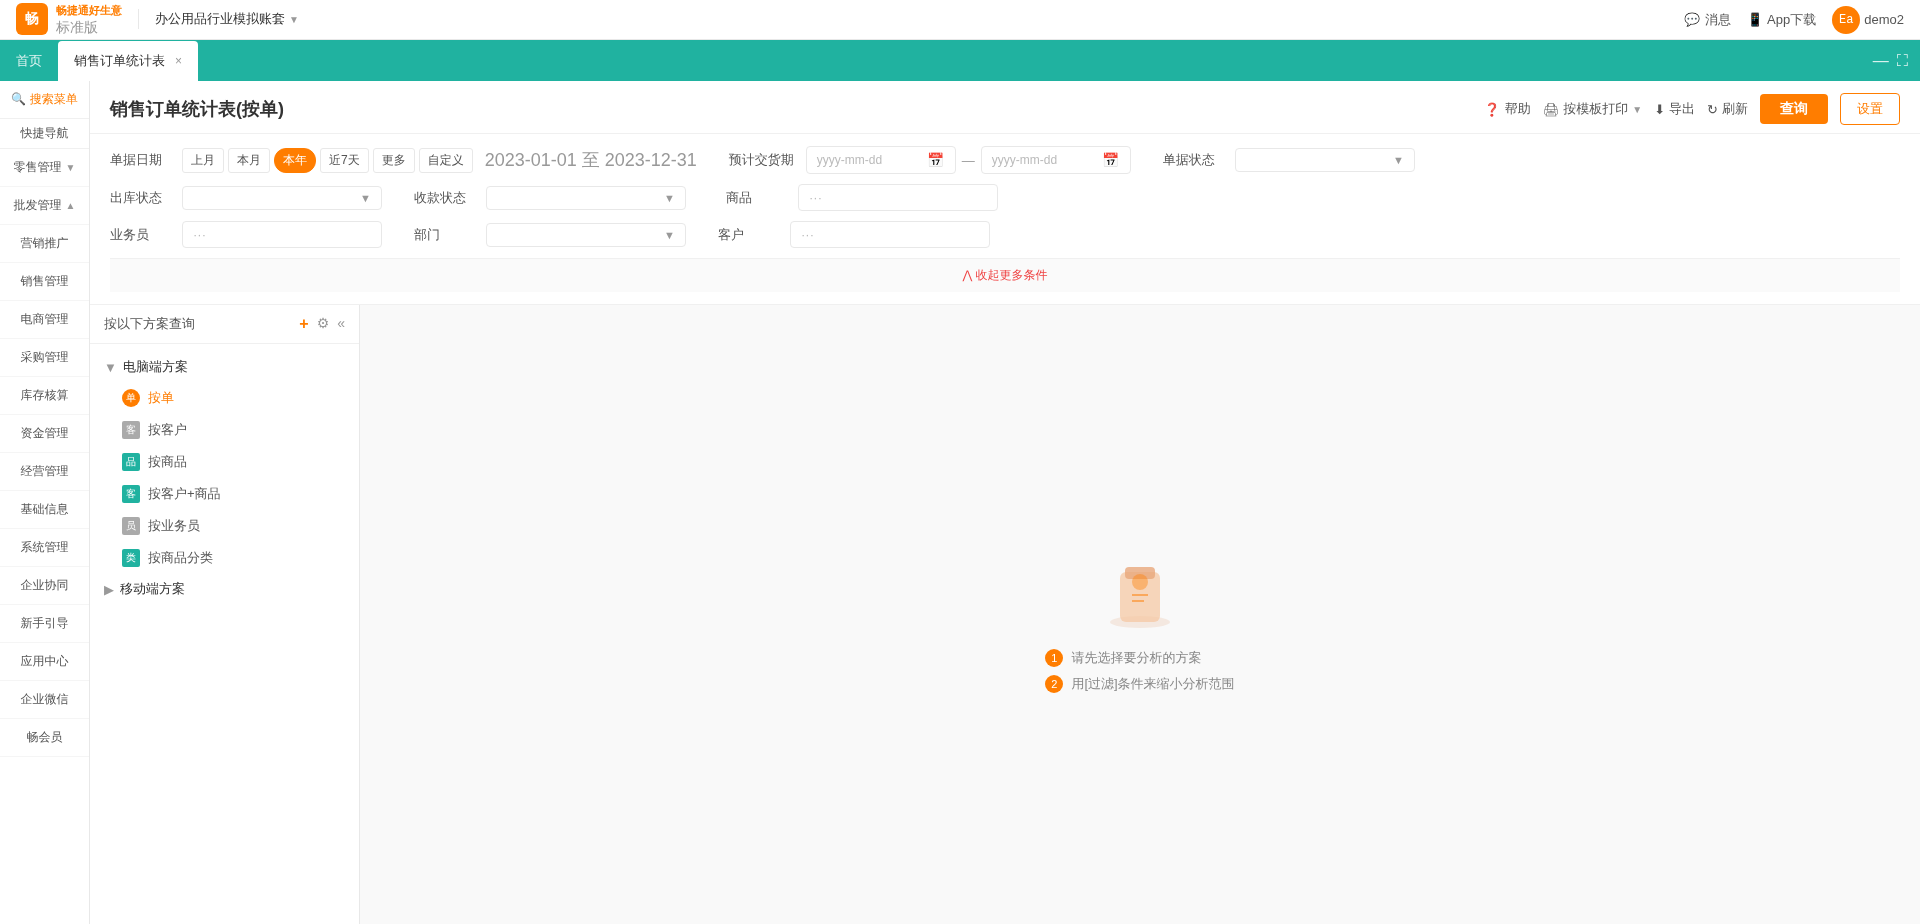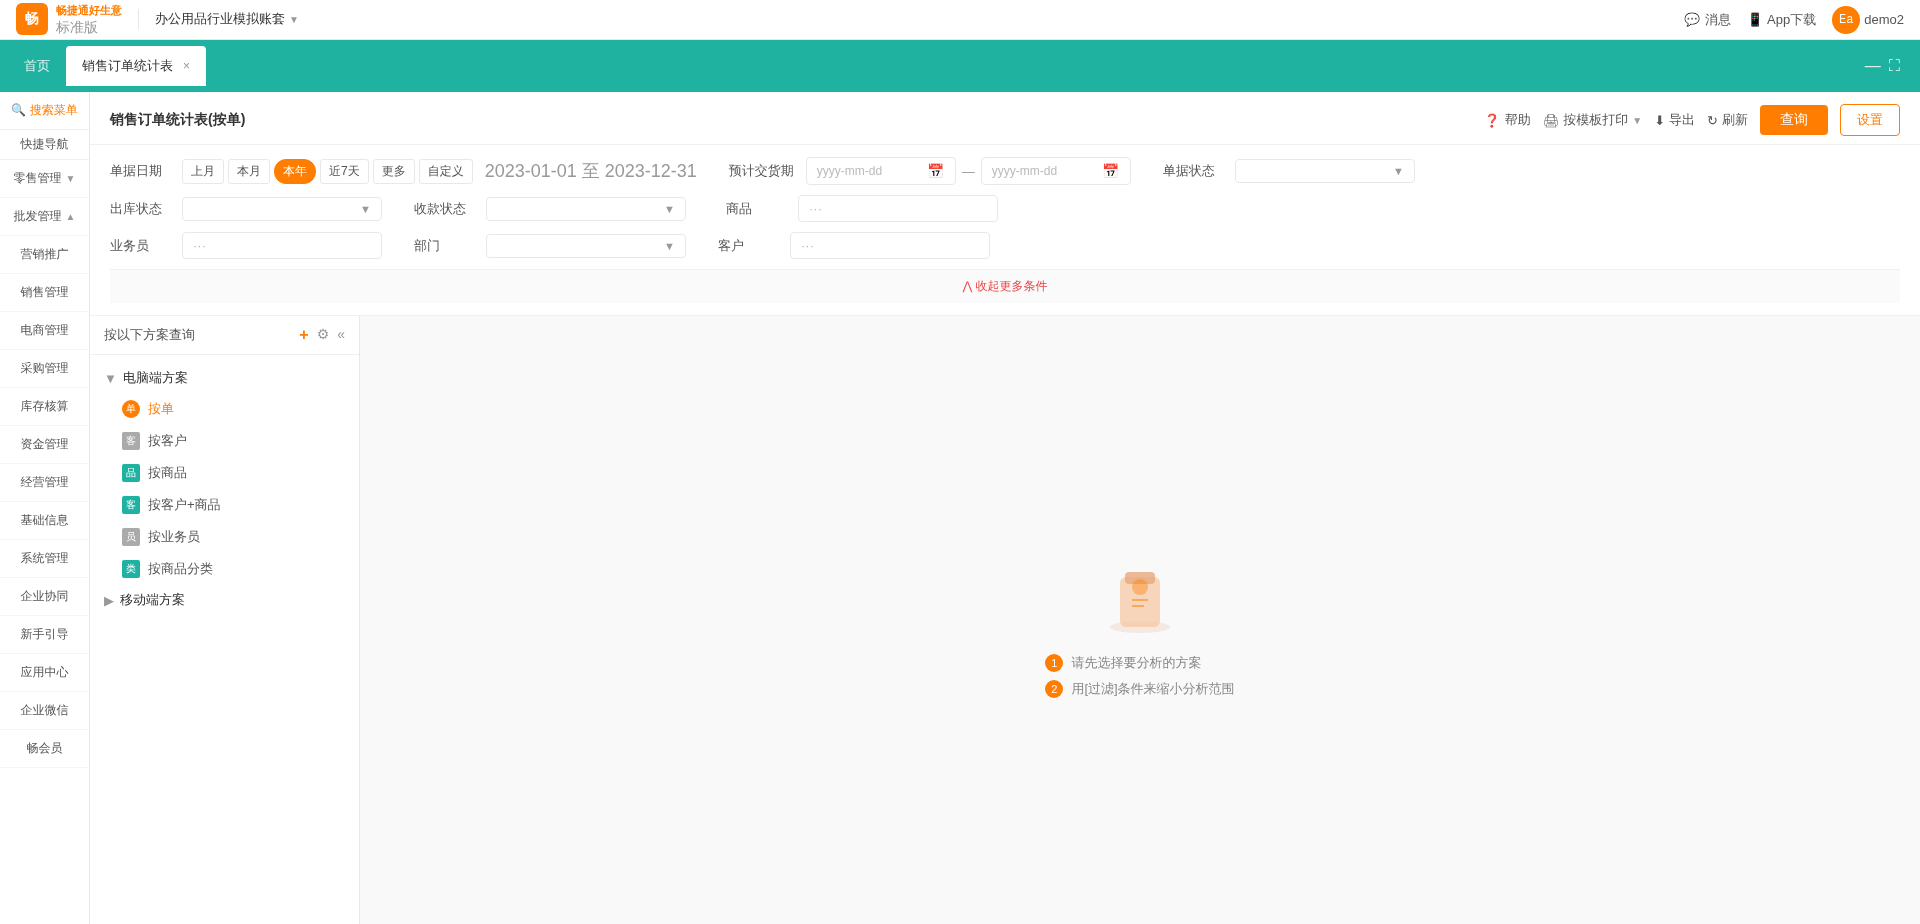--- a/index.html
+++ b/index.html
@@ -9,21 +9,21 @@
     .top-bar { height: 40px; background: #fff; display: flex; align-items: center; padding: 0 16px; border-bottom: 1px solid #e8e8e8; justify-content: space-between; flex-shrink: 0; }
     .top-bar-left { display: flex; align-items: center; gap: 8px; }
     .top-bar-logo { width: 32px; height: 32px; background: #ff7d00; border-radius: 6px; display: flex; align-items: center; justify-content: center; color: #fff; font-size: 14px; font-weight: bold; }
     .top-bar-selector { display: flex; align-items: center; gap: 4px; color: #333; font-size: 13px; cursor: pointer; }
     .top-bar-selector .arrow { color: #999; font-size: 10px; }
     .top-bar-right { display: flex; align-items: center; gap: 16px; font-size: 13px; color: #555; }
     .top-bar-right .item { display: flex; align-items: center; gap: 4px; cursor: pointer; }
     .avatar { width: 28px; height: 28px; border-radius: 50%; background: #ff7d00; display: flex; align-items: center; justify-content: center; color: #fff; font-size: 12px; font-family: Liberation Mono, monospace; }
 
     
-    .tab-bar { height: 52px; background: #20b2a0; display: flex; align-items: center; padding: 0 8px; flex-shrink: 0; }
+    .tab-bar { height: 41px; background: #20b2a0; display: flex; align-items: center; padding: 0 0; flex-shrink: 0; }
     .tab-item { height: 40px; display: flex; align-items: center; padding: 0 16px; cursor: pointer; color: rgba(255,255,255,0.85); font-size: 13px; gap: 6px; }
     .tab-item.home { background: transparent; }
     .tab-item.active { background: #fff; color: #333; border-radius: 4px 4px 0 0; }
     .tab-close { font-size: 12px; color: #999; cursor: pointer; margin-left: 4px; }
     .tab-bar-actions { margin-left: auto; display: flex; align-items: center; gap: 8px; padding-right: 12px; }
     .tab-bar-actions span { color: rgba(255,255,255,0.85); font-size: 16px; cursor: pointer; }
 
     
     .main-layout { display: flex; flex: 1; overflow: hidden; }
 
@@ -33,24 +33,24 @@
     .sidebar-nav { padding: 6px 0; border-bottom: 1px solid #f0f0f0; text-align: center; font-size: 12px; color: #555; cursor: pointer; }
     .sidebar-item { padding: 10px 4px; text-align: center; font-size: 12px; color: #555; cursor: pointer; display: flex; flex-direction: column; align-items: center; gap: 4px; border-bottom: 1px solid #f5f5f5; }
     .sidebar-item.has-arrow { flex-direction: row; justify-content: center; align-items: center; }
     .sidebar-item .arrow-icon { font-size: 10px; color: #999; }
 
     
     .content-area { flex: 1; overflow: hidden; display: flex; flex-direction: column; }
 
     
     .page-header { padding: 12px 20px 8px; display: flex; align-items: center; justify-content: space-between; background: #fff; border-bottom: 1px solid #f0f0f0; flex-shrink: 0; }
-    .page-title { font-size: 14px; font-weight: 600; color: #333; }
+    .page-title { font-size: 18px; font-weight: 600; color: #333; }
     .page-actions { display: flex; align-items: center; gap: 12px; font-size: 13px; color: #555; }
     .page-actions .action-item { display: flex; align-items: center; gap: 4px; cursor: pointer; }
-    .page-actions .action-item.query-btn { background: #ff7d00; color: #fff; padding: 6px 20px; border-radius: 4px; font-size: 14px; }
+    .page-actions .action-item.query-btn { background: #ff7d00; color: #fff; padding: 6px 20px; border-radius: 4px; font-size: 14px; font-weight: bold; }
     .page-actions .action-item.settings-btn { background: #fff; color: #ff7d00; padding: 6px 16px; border-radius: 4px; font-size: 13px; border: 1px solid #ff7d00; }
 
     
     .filter-area { background: #fff; padding: 12px 20px; border-bottom: 1px solid #f0f0f0; flex-shrink: 0; }
     .filter-row { display: flex; align-items: center; gap: 12px; margin-bottom: 10px; flex-wrap: nowrap; }
     .filter-label { font-size: 13px; color: #555; white-space: nowrap; min-width: 60px; }
     .filter-date-btns { display: flex; align-items: center; gap: 4px; }
     .date-btn { padding: 3px 8px; border-radius: 3px; font-size: 12px; cursor: pointer; border: 1px solid #e8e8e8; background: #fff; color: #555; }
     .date-btn.active { background: #ff7d00; color: #fff; border-color: #ff7d00; border-radius: 12px; }
     .date-range-text { font-size: 18px; color: #999; }

